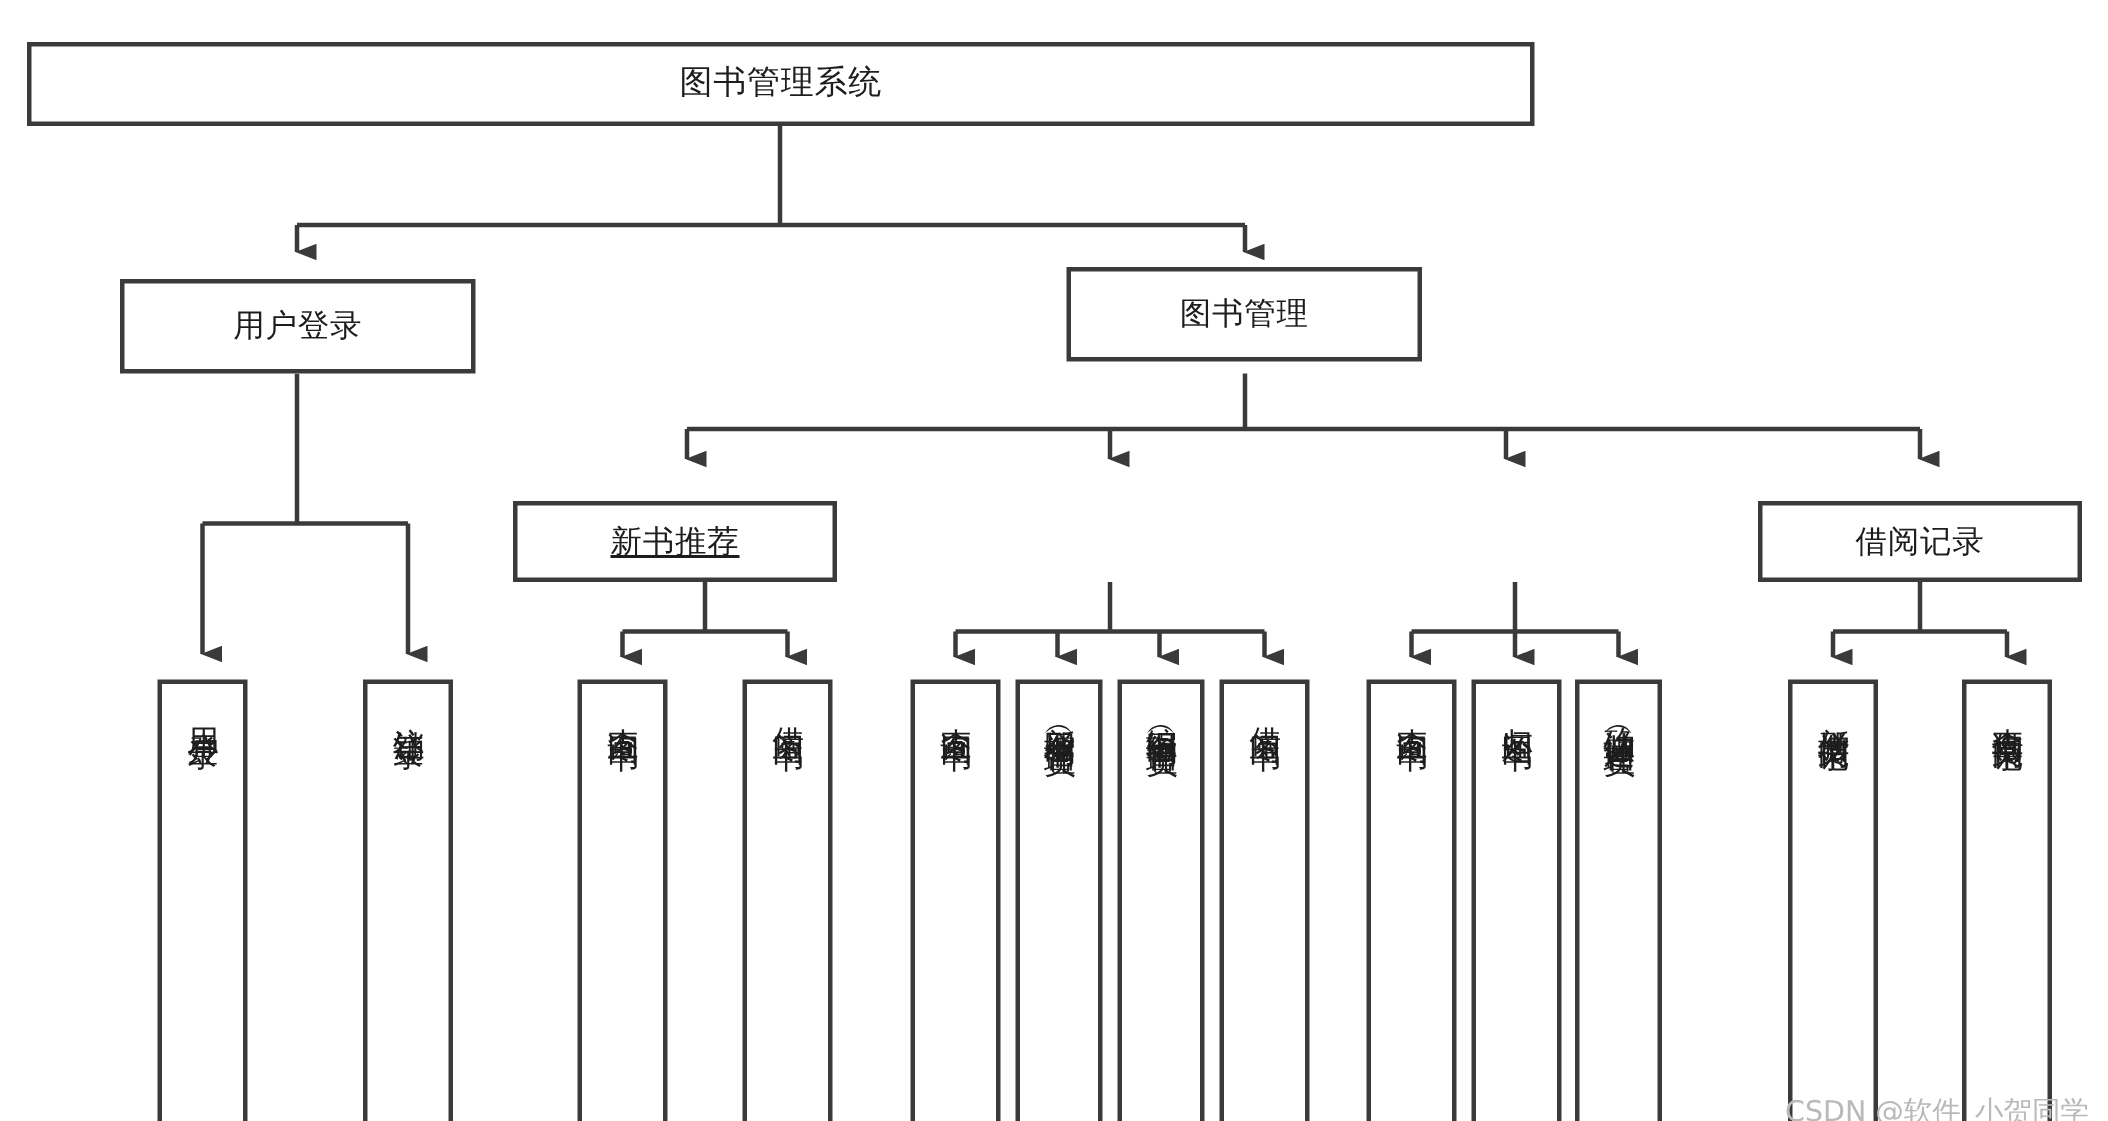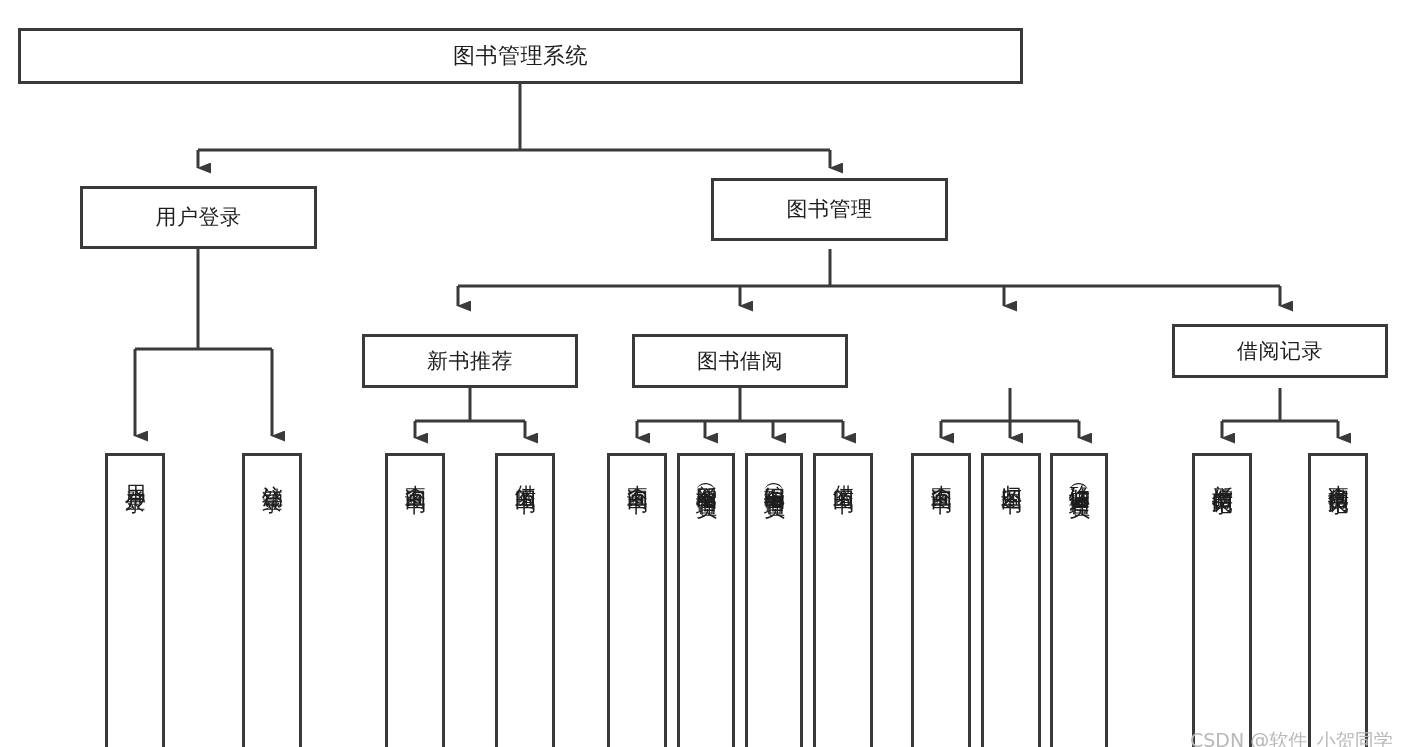--- a/index.html
+++ b/index.html
@@ -138,30 +138,27 @@
   </div>
 
   <div class="node horiz" style="left:80px; top:170px; width:237px; height:63px;">
     <span class="label">用户登录</span>
   </div>
 
   <div class="node horiz" style="left:711px; top:162px; width:237px; height:63px;">
     <span class="label">图书管理</span>
   </div>
 
-  <div class="node horiz" style="left:362px; top:318px; width:216px; height:54px;">
+  <div class="node horiz" style="left:342px; top:318px; width:216px; height:54px;text-decoration:underline;">
     <span class="label">新书推荐</span>
   </div>
 
-  <div class="node horiz" style="left:632px; top:318px; width:216px; height:54px;">
-    <span class="label">图书借阅</span>
-  </div>
-
-
-  <div class="node horiz" style="left:1172px; top:308px; width:216px; height:54px;">
+
+
+  <div class="node horiz" style="left:1172px; top:318px; width:216px; height:54px;">
     <span class="label">借阅记录</span>
   </div>
 
   <div class="node vert" style="left:105px; top:437px; width:60px; height:298px;">
     <span class="label">用户登录</span>
   </div>
 
   <div class="node vert" style="left:242px; top:437px; width:60px; height:298px;">
     <span class="label">注销登录</span>
   </div>

